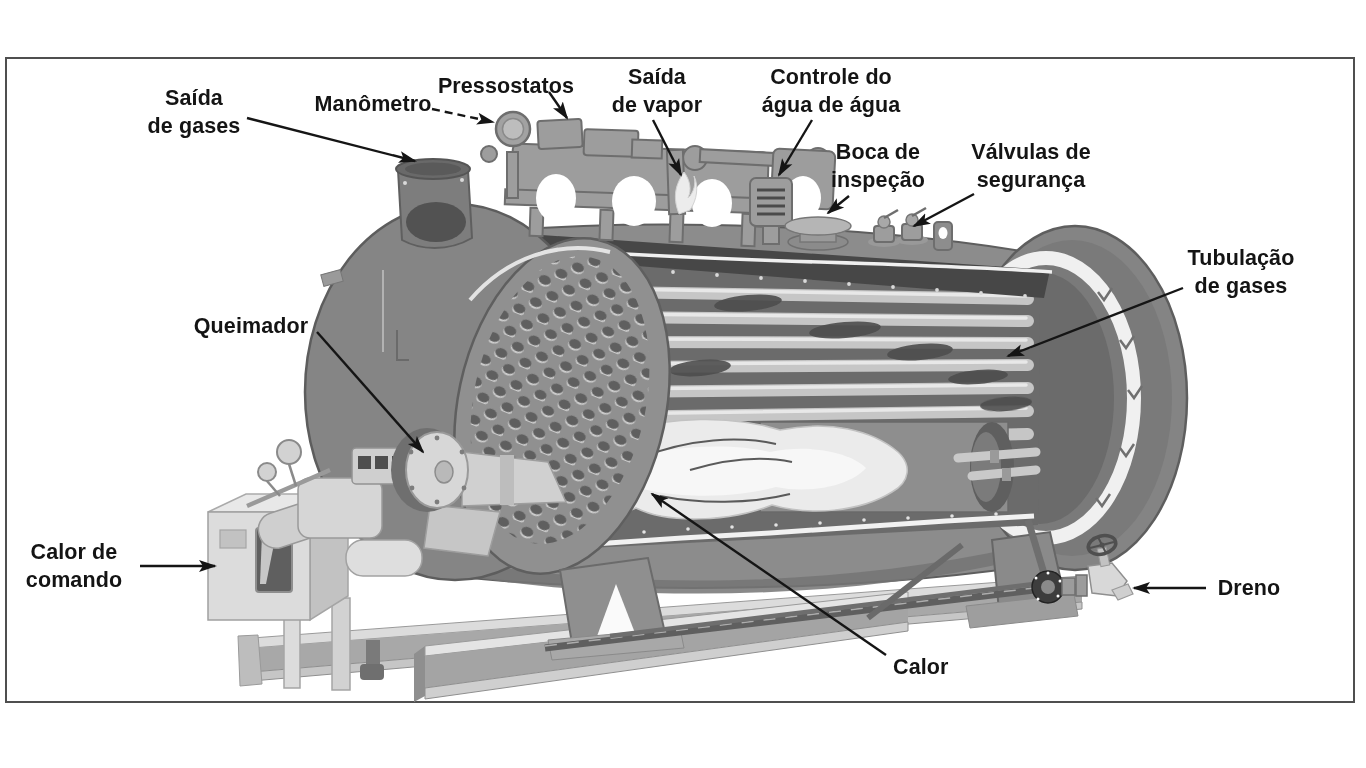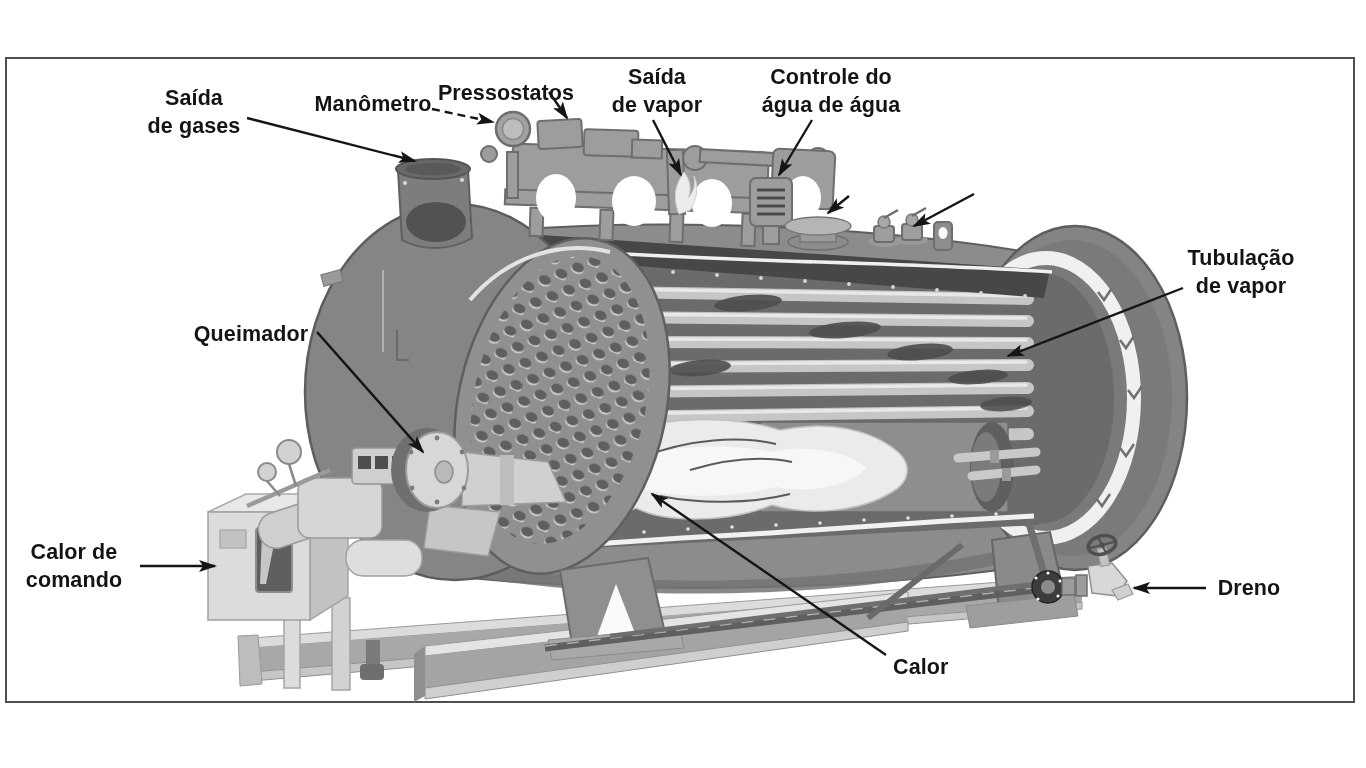--- a/index.html
+++ b/index.html
@@ -316,25 +316,29 @@
       <line x1="317" y1="332" x2="423" y2="452" marker-end="url(#ah)"></line>
       <line x1="140" y1="566" x2="215" y2="566" marker-end="url(#ah)"></line>
       <line x1="1206" y1="588" x2="1134" y2="588" marker-end="url(#ah)"></line>
       <line x1="886" y1="655" x2="652" y2="494" marker-end="url(#ah)"></line>
     </g>
   </svg>
 
   <div class="label" style="left:194px;top:84px">Saída
 de gases</div>
   <div class="label" style="left:373px;top:90px">Manômetro</div>
-  <div class="label" style="left:506px;top:79px">Pressostatos</div>
+  <div class="label" style="left:506px;top:72px">Pressostatos</div>
   <div class="label" style="left:657px;top:63px">Saída
 de vapor</div>
   <div class="label" style="left:831px;top:63px">Controle do
 água de água</div>
+  <div class="label" style="left:878px;top:138px">Boca de
+inspeção</div>
+  <div class="label" style="left:1031px;top:138px">Válvulas de
+segurança</div>
   <div class="label" style="left:1241px;top:244px">Tubulação
-de vapor</div>
-  <div class="label" style="left:251px;top:320px">Queimador</div>
+de gases</div>
+  <div class="label" style="left:251px;top:312px">Queimador</div>
   <div class="label" style="left:74px;top:538px">Calor de
 comando</div>
   <div class="label" style="left:1249px;top:574px">Dreno</div>
   <div class="label la" style="left:893px;top:653px">Calor</div>
 </div>
 
 </body></html>

